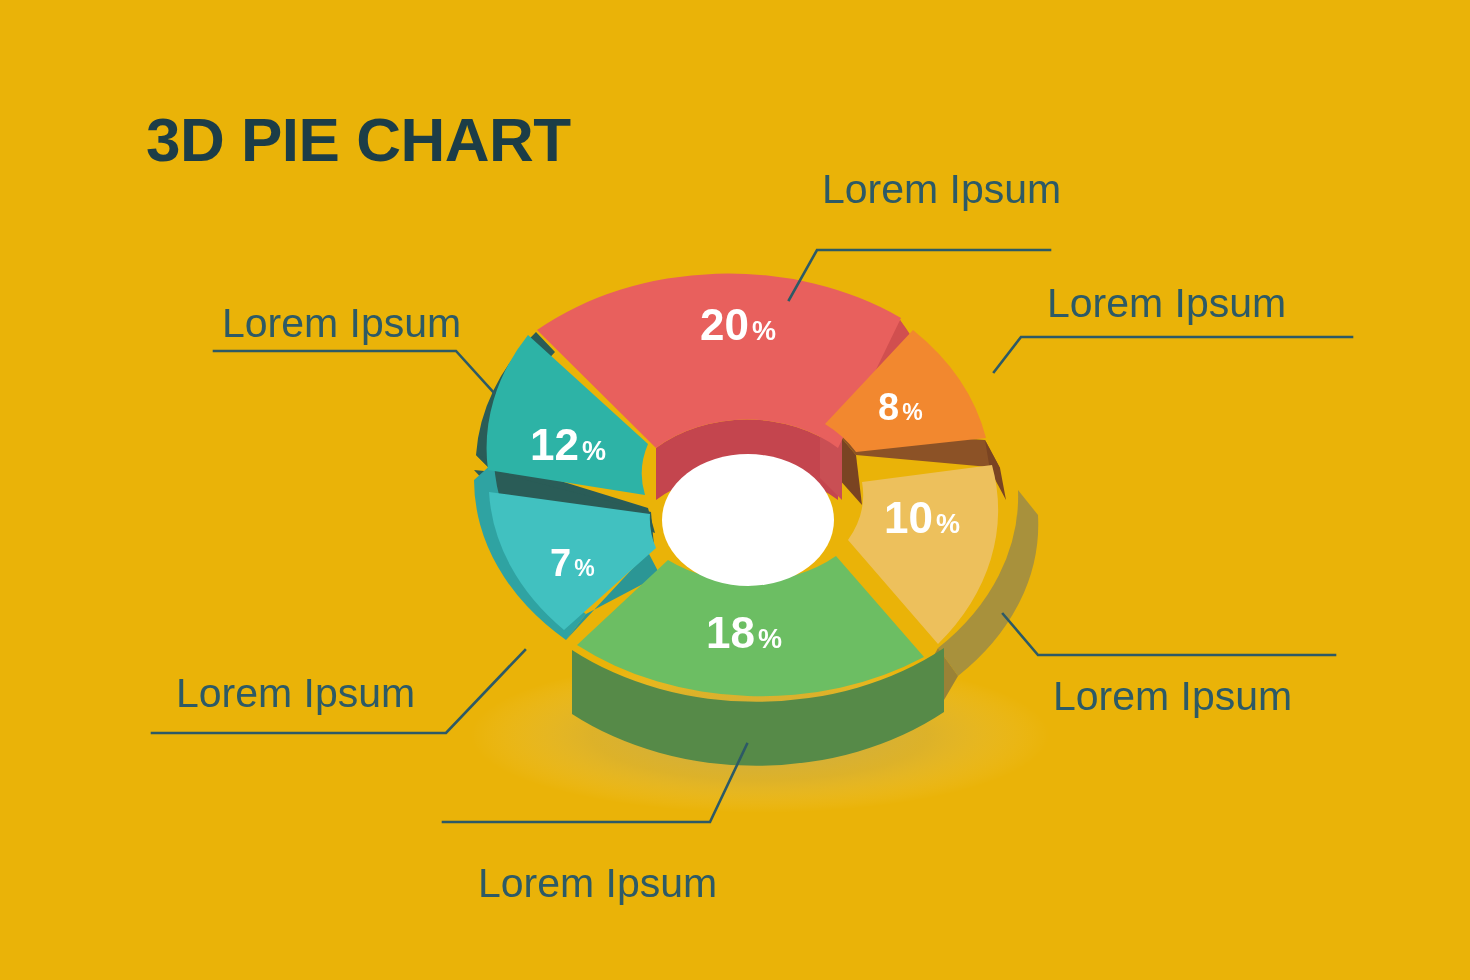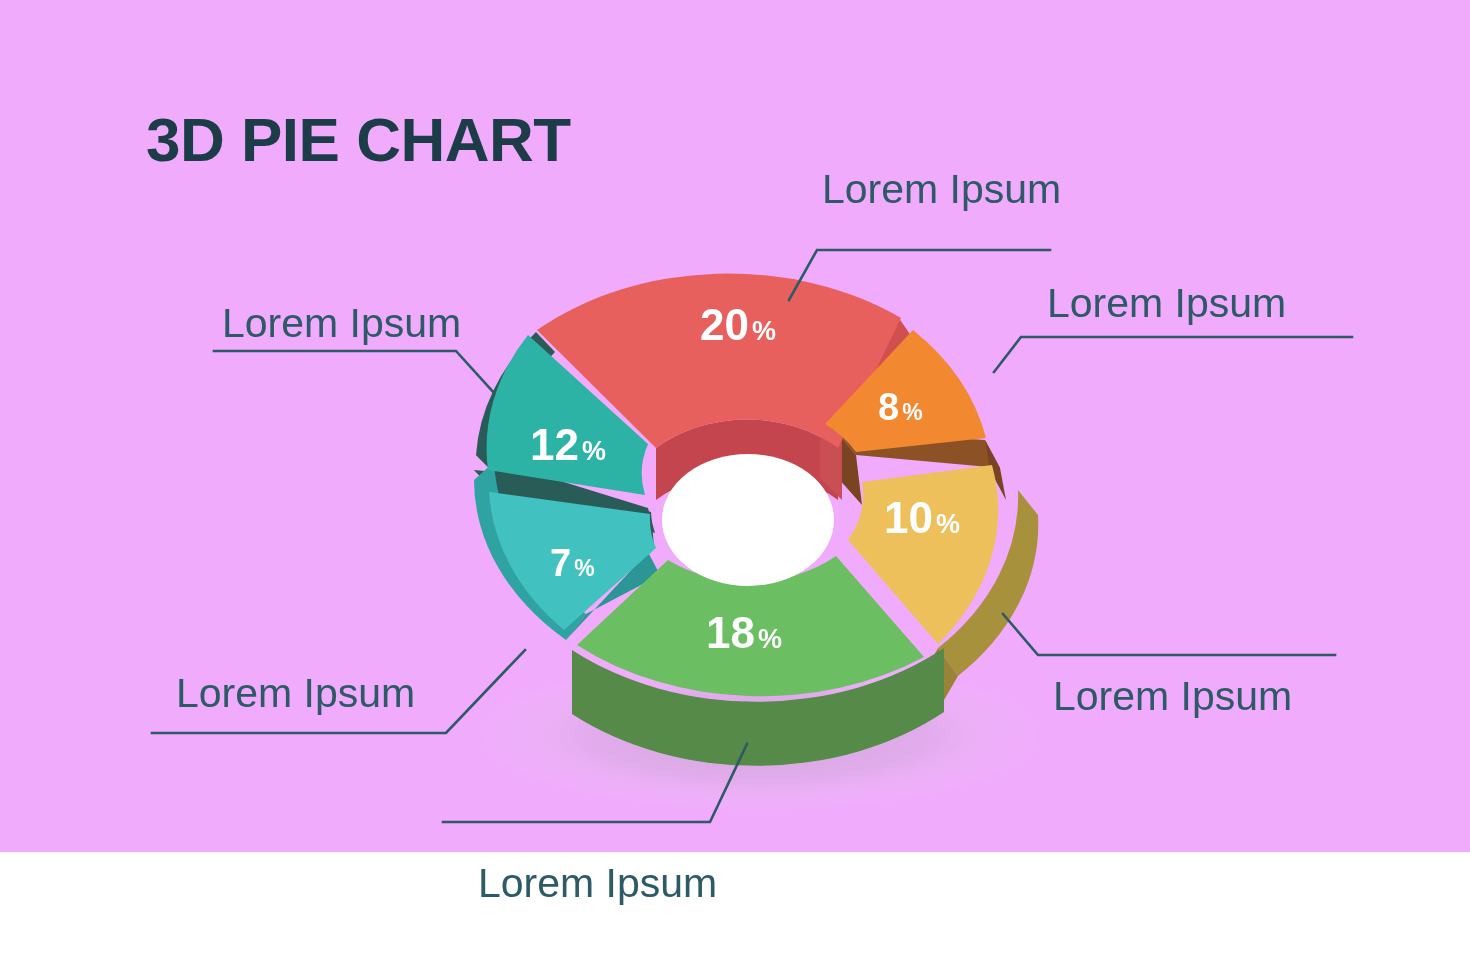--- a/index.html
+++ b/index.html
@@ -10,22 +10,22 @@
   body {
     width: 1470px;
     height: 980px;
     font-family: "Liberation Sans", sans-serif;
     overflow: hidden;
     position: relative;
   }
   #stage {
     position: relative;
     width: 1470px;
-    height: 852px;
-    background: #f0abfc;
+    height: 980px;
+    background: #eab308;
   }
   #title {
     position: absolute;
     left: 146px;
     top: 104px;
     font-size: 62px;
     font-weight: bold;
     letter-spacing: -0.5px;
     color: #1c3d47;
     font-family: "Liberation Sans", sans-serif;

